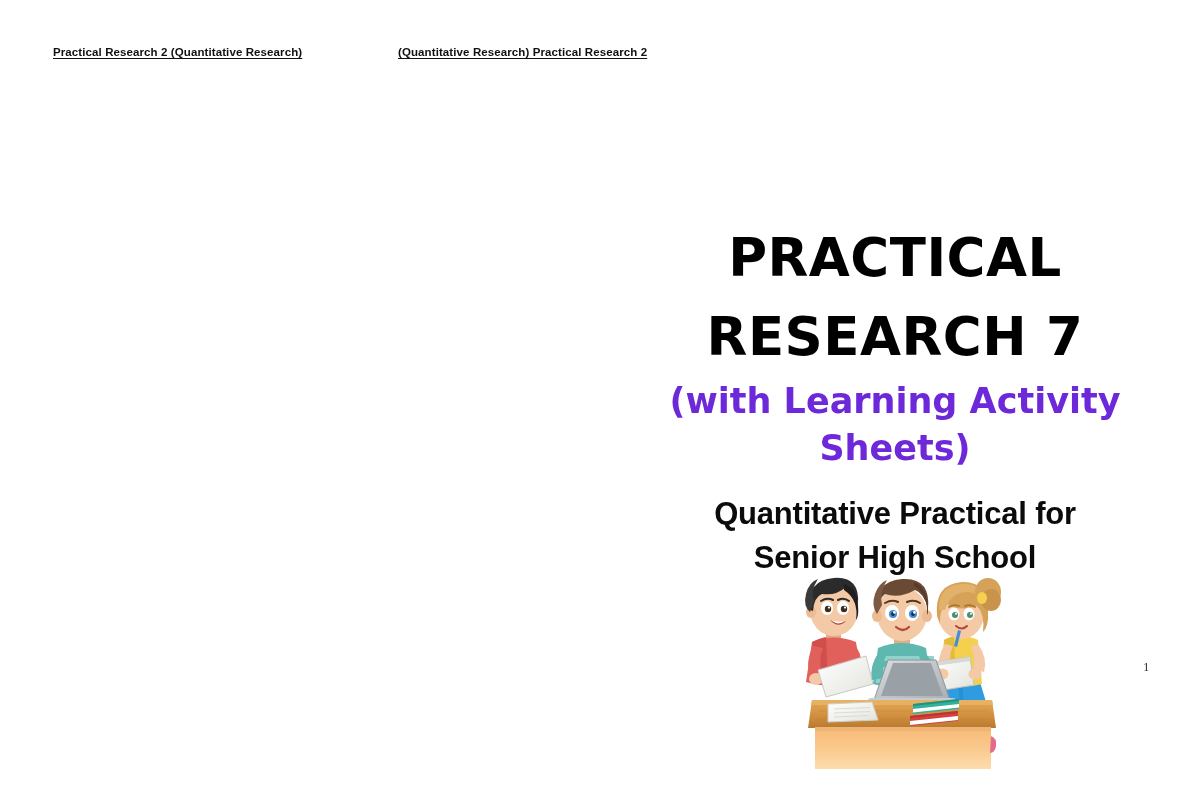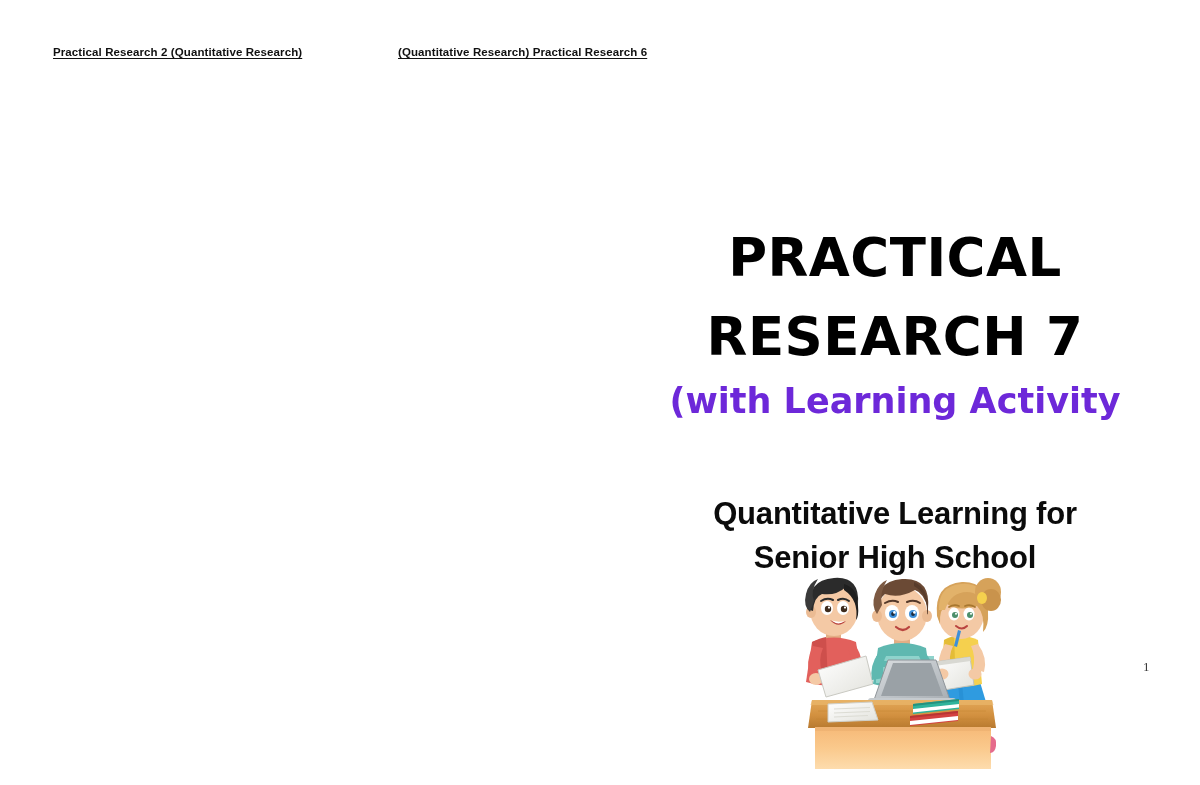--- a/index.html
+++ b/index.html
@@ -101,31 +101,32 @@
     width: 240px;
     height: 210px;
   }
   .illustration svg { display: block; width: 240px; height: 210px; }
 </style>
 </head>
 <body>
 
 <div class="header-band">
   <div class="header-text" id="hdr-left">Practical Research 2 (Quantitative Research)</div>
-  <div class="header-text" id="hdr-right">(Quantitative Research) Practical Research 6</div>
+  <div class="header-text" id="hdr-right">(Quantitative Research) Practical Research 2</div>
 </div>
 
 <div class="title-block">
   <div class="title-main">PRACTICAL</div>
   <div class="title-main">RESEARCH 7</div>
   <div class="title-sub">(with Learning Activity</div>
+  <div class="title-sub">Sheets)</div>
 </div>
 
 <div class="subtitle-block">
-  <div class="subtitle-line">Quantitative Learning for</div>
+  <div class="subtitle-line">Quantitative Practical for</div>
   <div class="subtitle-line">Senior High School</div>
 </div>
 
 <div class="page-number">1</div>
 
 <div class="illustration">
   <svg viewBox="0 0 240 210" xmlns="http://www.w3.org/2000/svg">
     <defs>
       <linearGradient id="deskTopG" x1="0" y1="0" x2="0" y2="1">
         <stop offset="0" stop-color="#E3A858"></stop>

